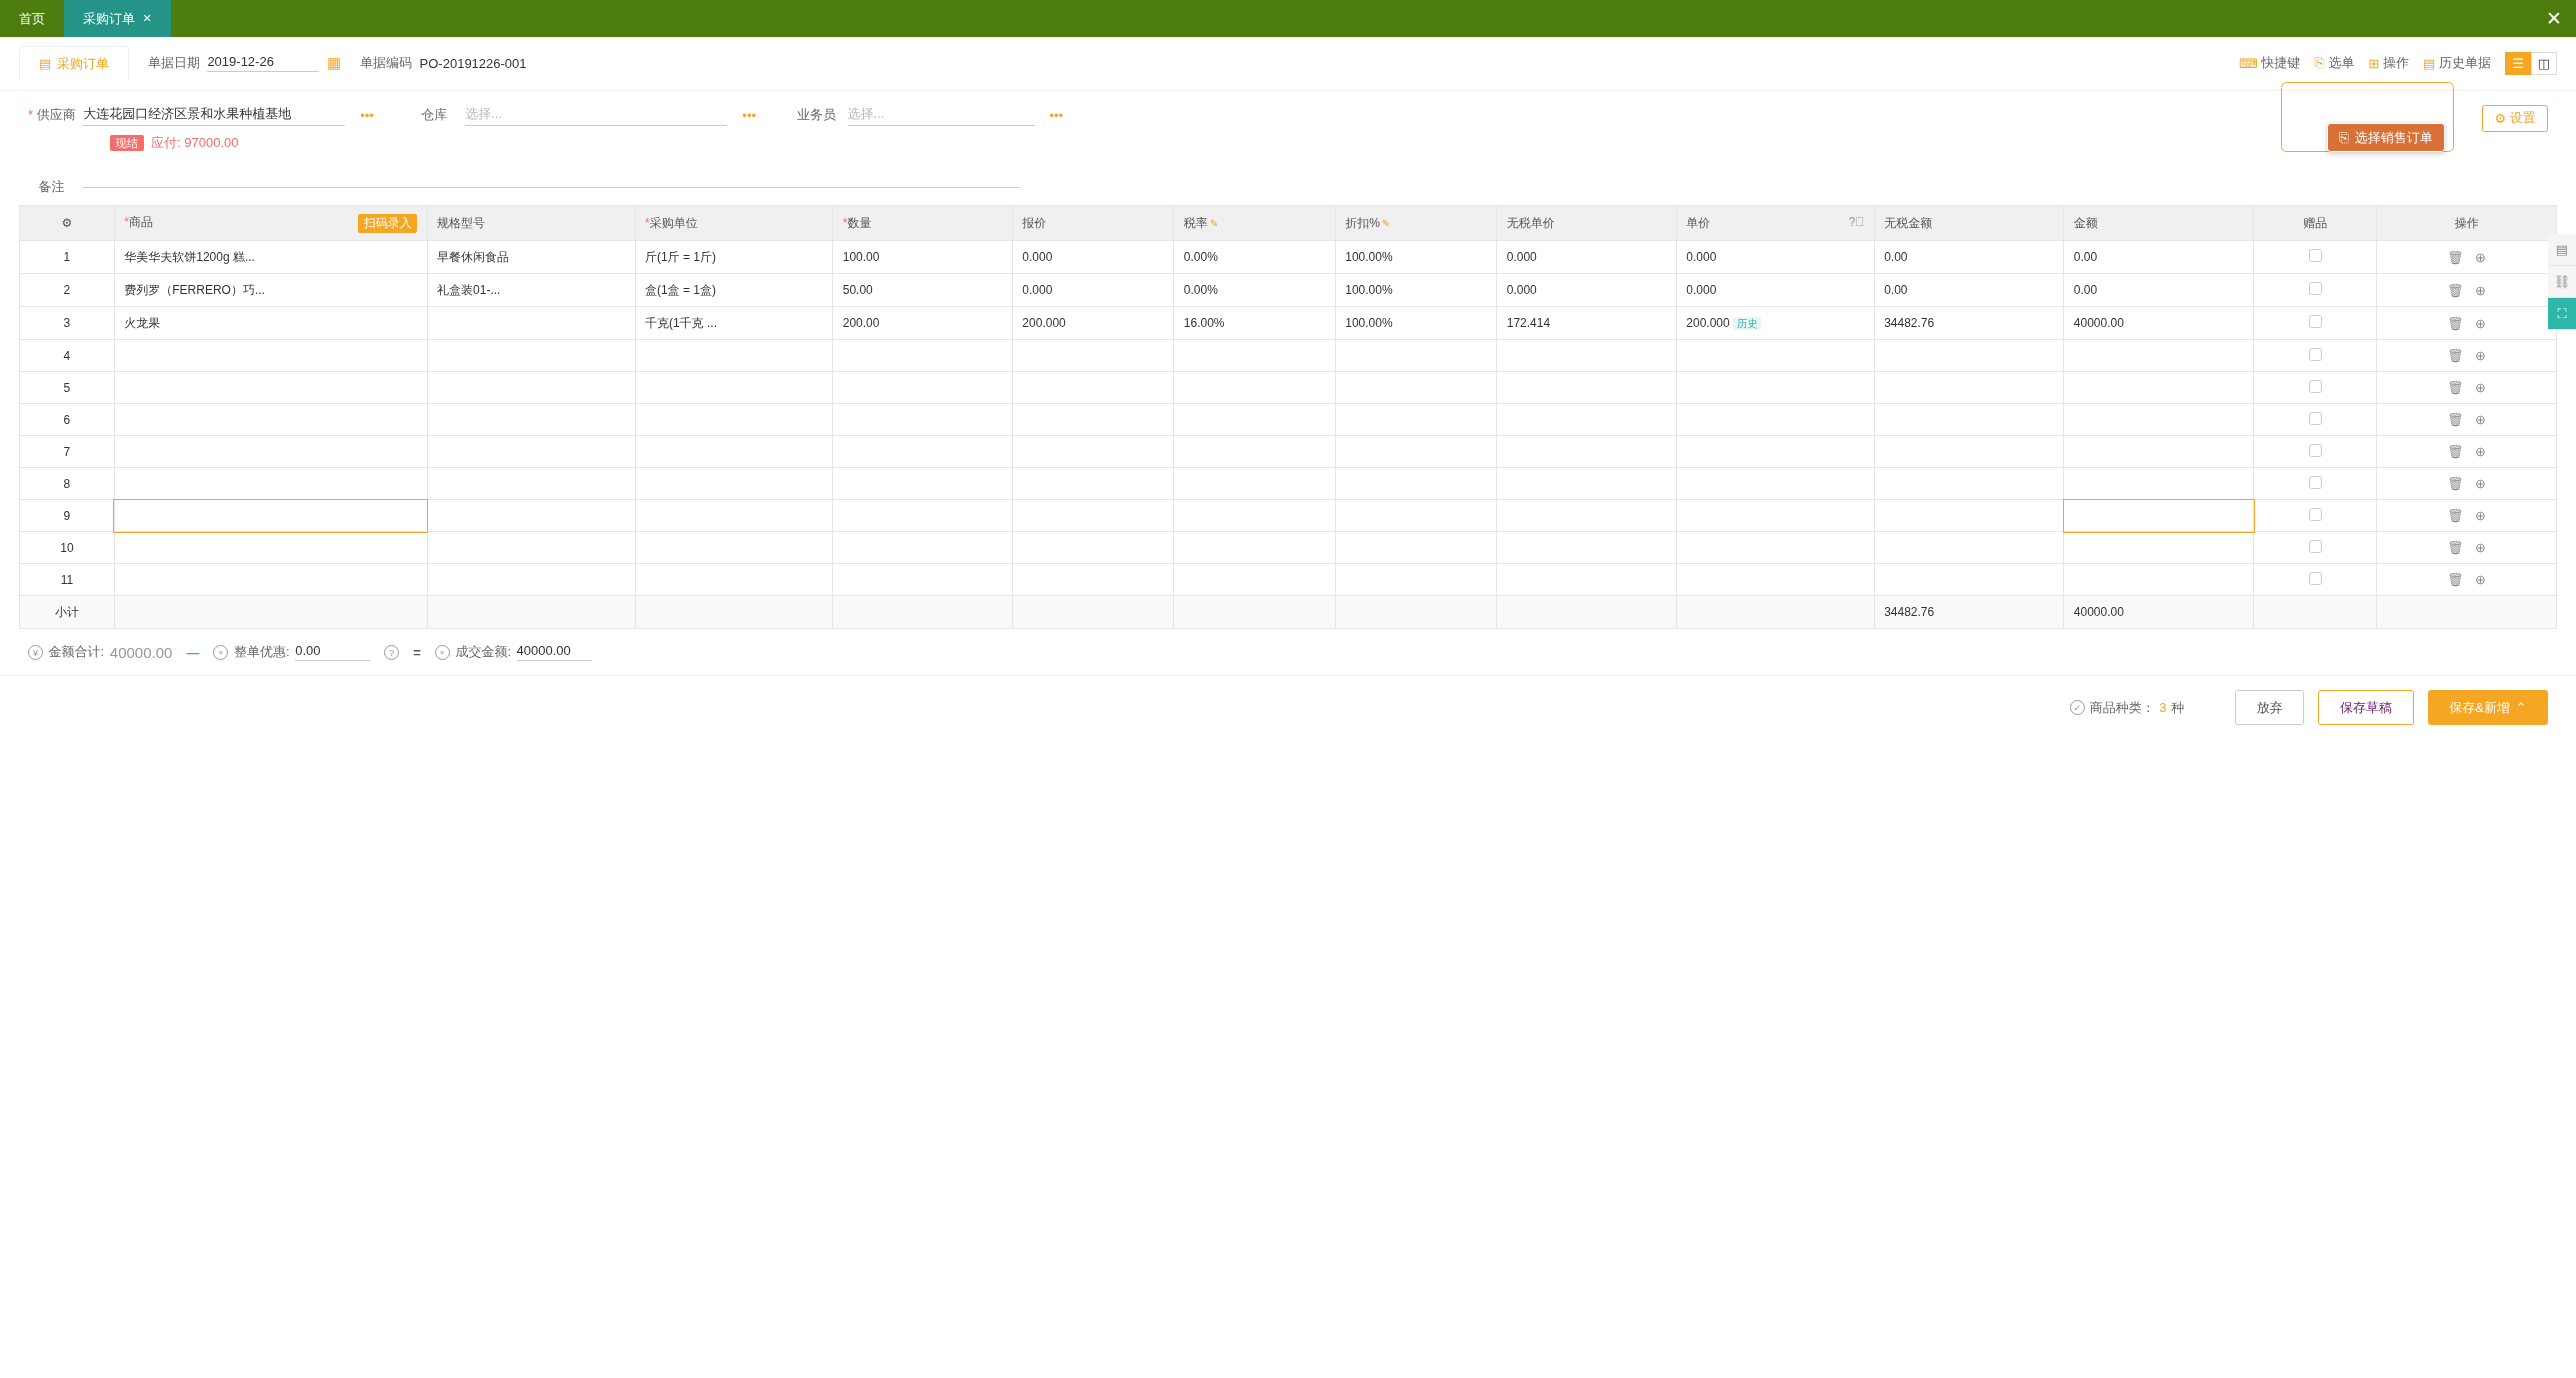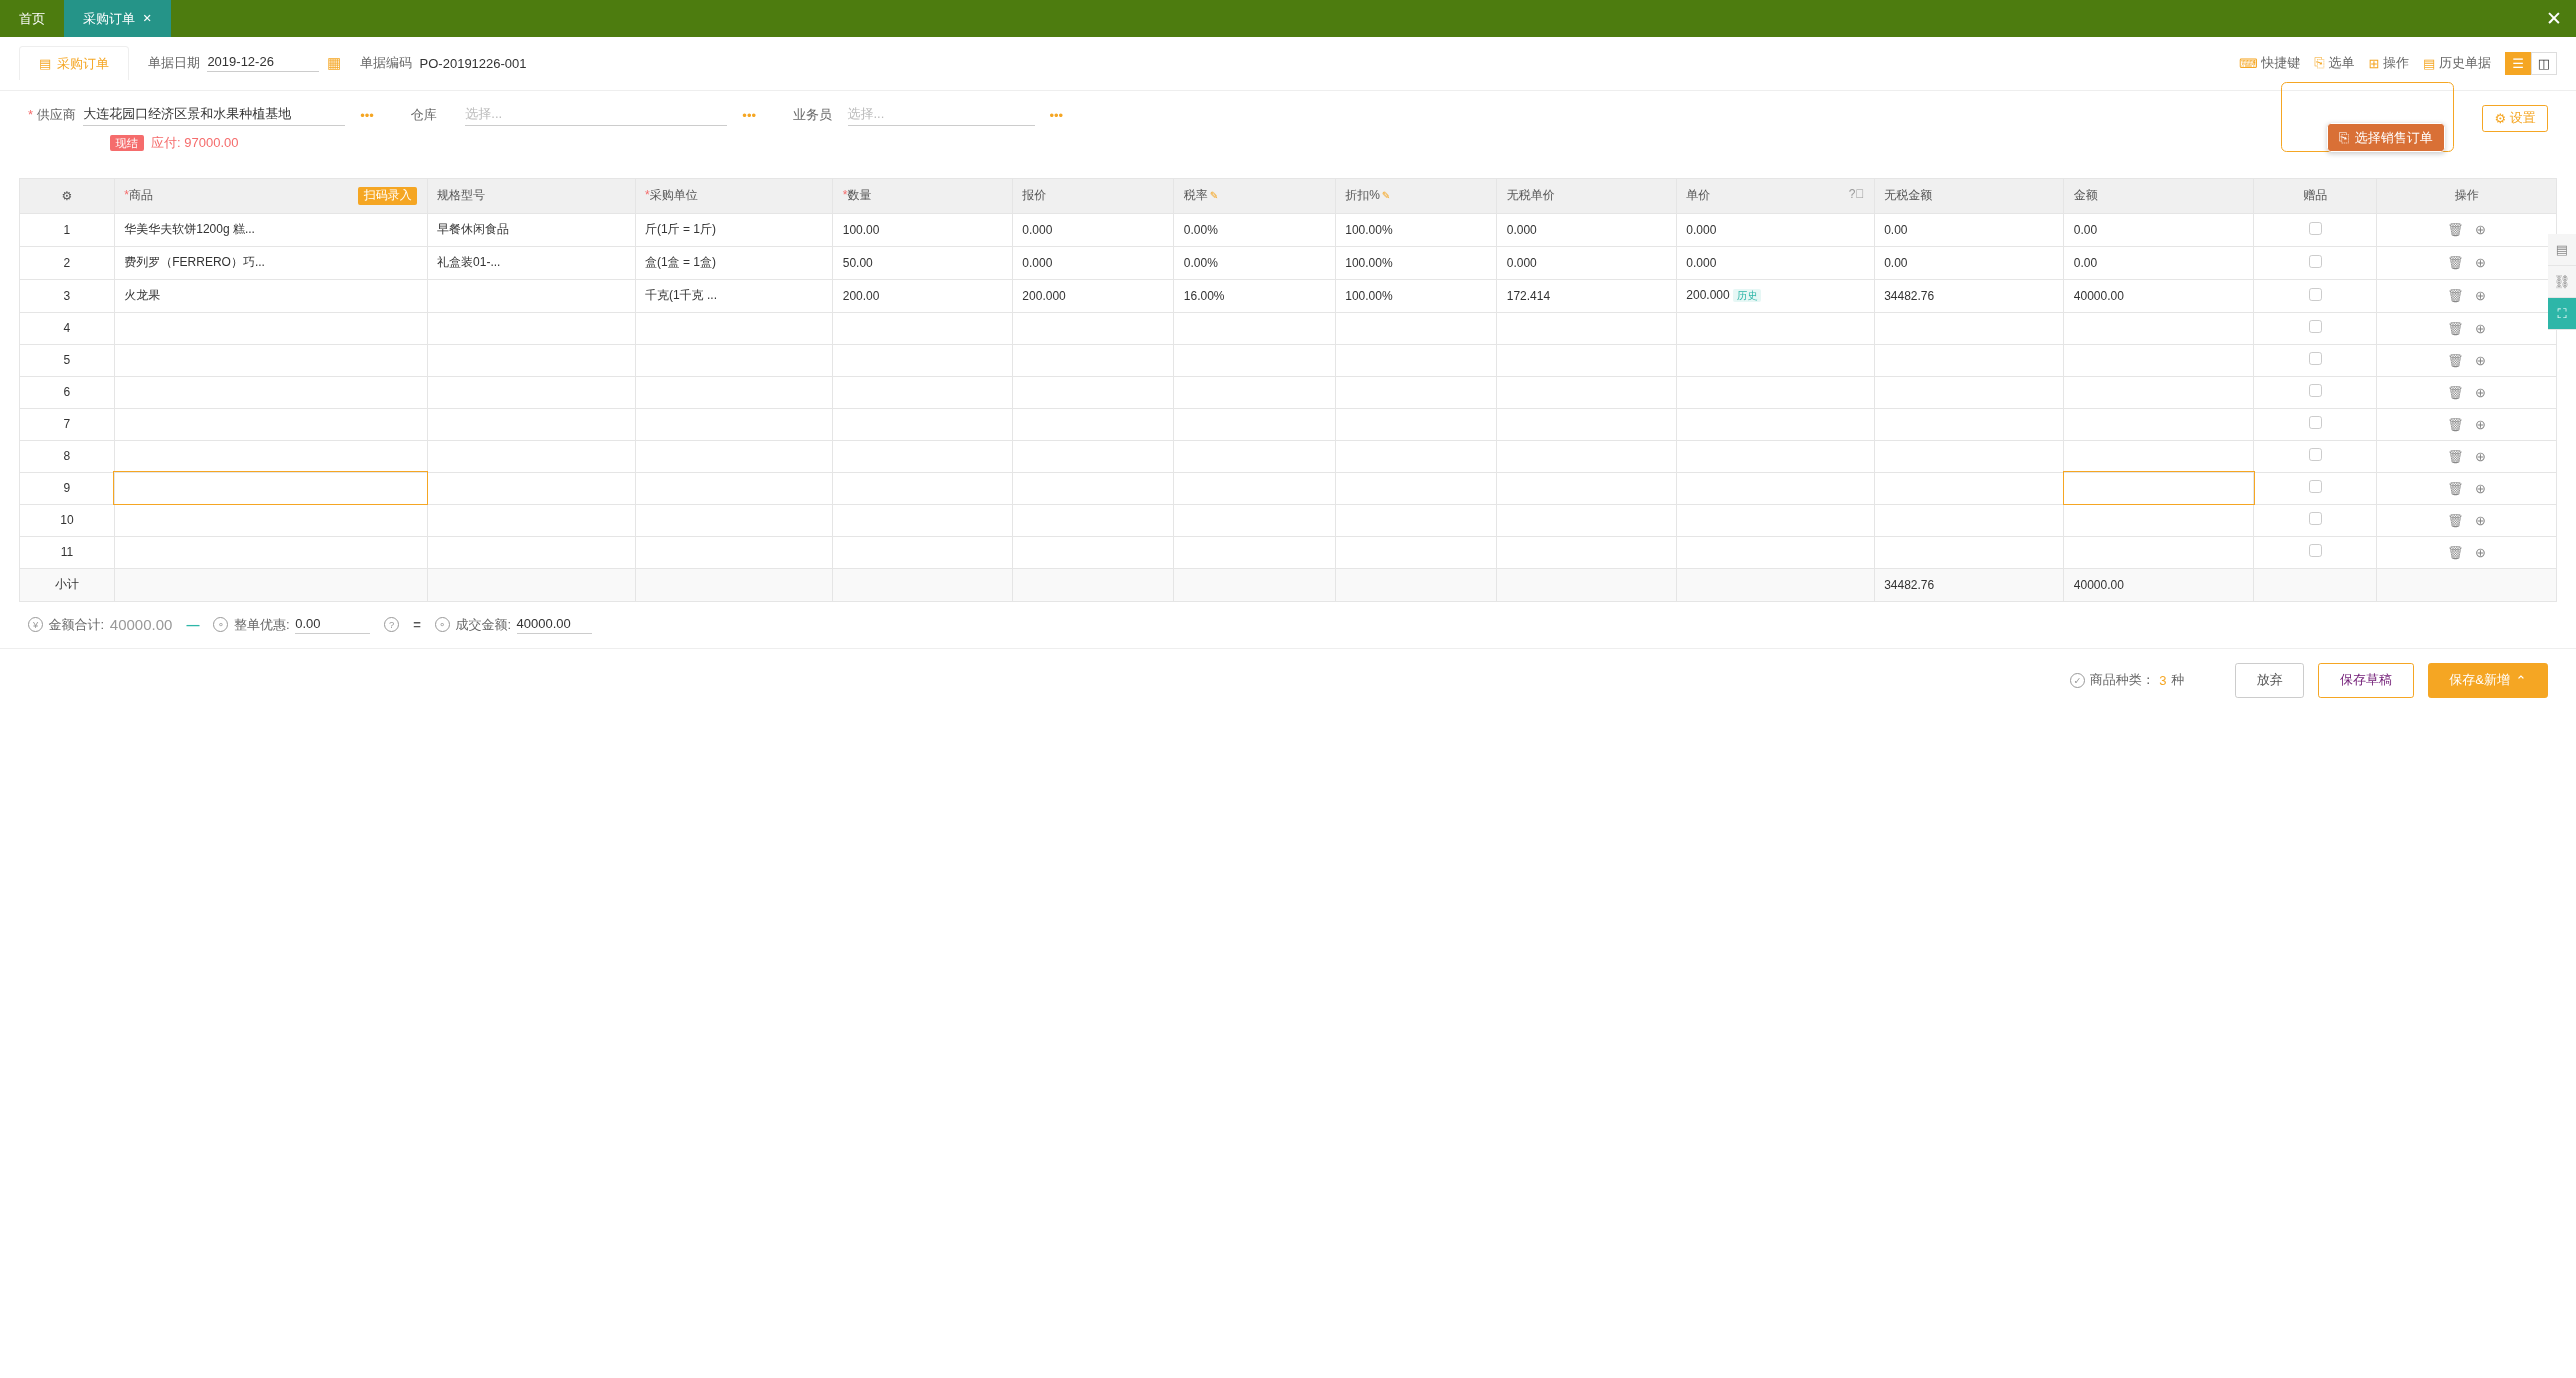--- a/index.html
+++ b/index.html
@@ -27,21 +27,21 @@
     .view-btn { width: 26px; height: 22.5px; display: flex; align-items: center; justify-content: center; border: 0.9px solid #ddd; cursor: pointer; }
     .view-btn.active { background: #f5a623; color: #fff; border-color: #f5a623; }
     
     
     .highlight-box { position: absolute; border: 1.9px solid #f5a623; border-radius: 5.6px; pointer-events: none; right: 122px; top: 45px; width: 173px; height: 70px; z-index: 5; }
     .dropdown-btn { background: #d97036; color: #fff; border-radius: 3.7px; padding: 4.7px 11.2px; display: flex; align-items: center; gap: 5.6px; cursor: pointer; position: absolute; right: 131px; top: 86px; z-index: 6; border: 1.9px solid #fff; box-shadow: 0 1.9px 5.6px rgba(0,0,0,0.2); }
     
     
     .form-row { display: flex; align-items: flex-start; padding: 14px 28px 9.4px; gap: 37px; flex-wrap: wrap; }
     .form-field { display: flex; align-items: center; gap: 7.5px; }
-    .form-label { color: #666; min-width: 47px; text-align: left; }
+    .form-label { color: #666; min-width: 47px; text-align: center; }
     .req { color: #f56c6c; }
     .form-value { border-bottom: 0.9px solid #ccc; padding-bottom: 1.9px; min-width: 262px; display: flex; }
     .placeholder { color: #bbb; }
     .more-dots { color: #f5a623; cursor: pointer; margin-left: 7.5px; }
     .badge-red { background: #f56c6c; color: #fff; padding: 0.9px 5.6px; font-size: 11.2px; border-radius: 1.9px; }
     .payable { color: #f56c6c; }
     .settings-btn { border: 0.9px solid #f5a623; color: #f5a623; padding: 3.7px 11.2px; border-radius: 2.8px; display: flex; align-items: center; gap: 3.7px; cursor: pointer; margin-left: auto; }
     .supplier-sub { margin-left: 82px; display: flex; align-items: center; gap: 7.5px; margin-top: -7.5px; margin-bottom: 26px; padding-left: 28px; }
     
     
@@ -184,20 +184,26 @@
   </div>
   <div class="settings-btn">
     <span>⚙</span>
     <span>设置</span>
   </div>
 </div>
 <div class="supplier-sub">
   <span class="badge-red">现结</span>
   <span class="payable"><span>应付:</span> <span>97000.00</span></span>
 </div>
+<div class="form-row" style="padding-top:0">
+  <div class="form-field">
+    <span class="form-label">备注</span>
+    <span class="form-value" style="min-width:937px"></span>
+  </div>
+</div>
 
 <div class="table-wrap">
 <table>
   <thead>
     <tr>
       <th class="col-idx"><span>⚙</span></th>
       <th class="col-product"><span class="req">*</span><span>商品</span><span class="scan-btn">扫码录入</span></th>
       <th class="col-spec">规格型号</th>
       <th class="col-unit"><span class="req">*</span><span>采购单位</span></th>
       <th class="col-qty"><span class="req">*</span><span>数量</span></th>

